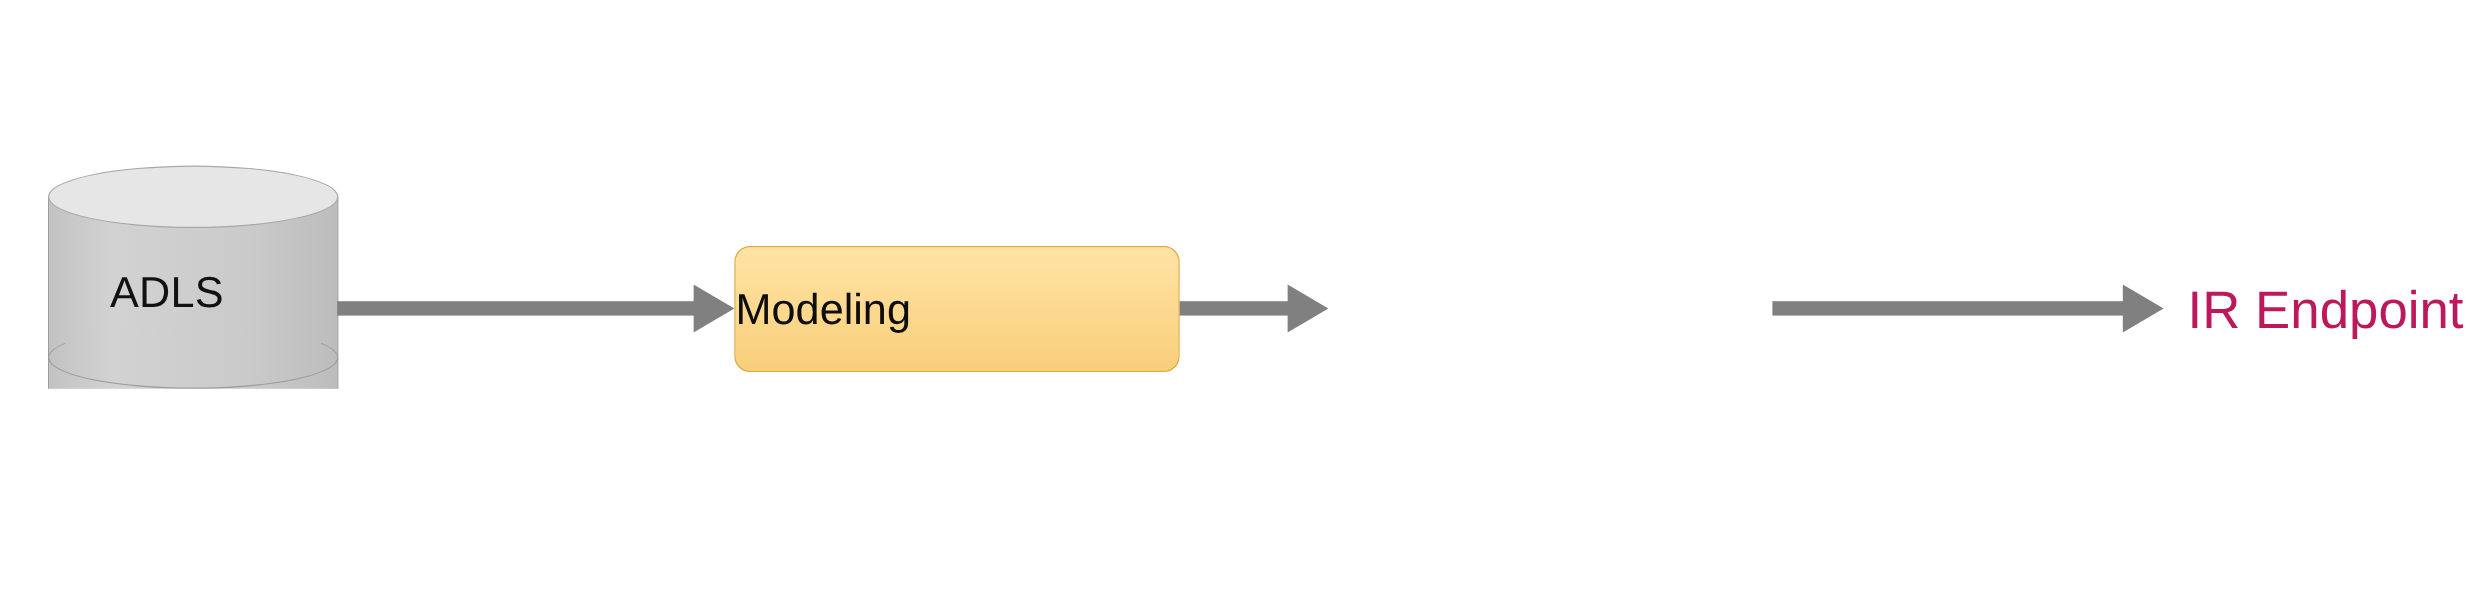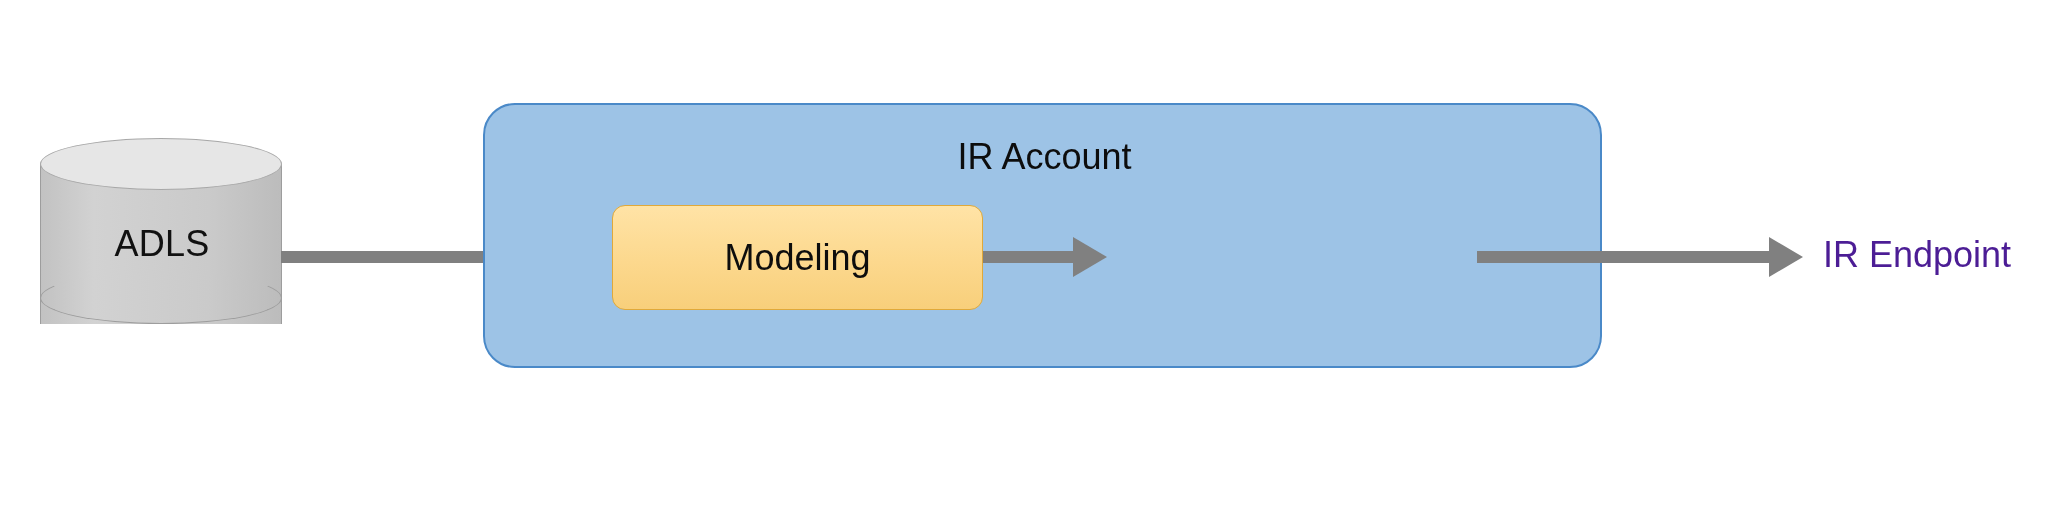--- a/index.html
+++ b/index.html
@@ -67,21 +67,20 @@
     left: 0;
     top: 0;
     width: 198px;
     height: 212px;
     display: flex;
     align-items: center;
     justify-content: center;
     font-size: 36px;
     color: #111111;
     letter-spacing: 0.2px;
-    padding-left: 23px;
   }
 
   
   .account-box {
     position: absolute;
     left: 483px;
     top: 103px;
     width: 1119px;
     height: 265px;
     background: #9dc3e6;
@@ -101,21 +100,21 @@
 
   
   .proc-box {
     position: absolute;
     top: 205px;
     height: 105px;
     border-radius: 13px;
     box-sizing: border-box;
     display: flex;
     align-items: center;
-    justify-content: center;
+    justify-content: flex-start;
     font-size: 36px;
     color: #0d0d0d;
   }
   .proc-modeling {
     left: 612px;
     width: 371px;
     background: linear-gradient(to bottom, #ffe3a6 0%, #fcd88d 55%, #f8cf7b 100%);
     border: 1.5px solid #e0a93a;
   }
   .proc-serving {
@@ -157,45 +156,42 @@
 
   .arrow-serving-to-endpoint { left: 1477px; width: 326px; }
   .arrow-serving-to-endpoint .shaft { width: 294px; }
   .arrow-serving-to-endpoint .head { left: 292px; }
 
   
   .endpoint-label {
     position: absolute;
     left: 1823px;
     top: 234px;
-    font-size: 36px;
-    color: #4c1d95;
+    font-size: 44px;
+    color: #be185d;
     white-space: nowrap;
   }
 </style>
 </head>
 <body>
 
 <div id="canvas">
 
   <div class="cylinder">
     <div class="cyl-body"></div>
     <div class="cyl-bottom"></div>
     <div class="cyl-top"></div>
     <div class="cyl-label">ADLS</div>
   </div>
 
   <div class="arrow arrow-adls-to-modeling">
     <div class="shaft"></div>
     <div class="head"></div>
   </div>
 
-  <div class="account-box">
-    <div class="account-title">IR Account</div>
-  </div>
 
   <div class="proc-box proc-modeling">
     <span>Modeling</span>
   </div>
 
   <div class="arrow arrow-modeling-to-serving">
     <div class="shaft"></div>
     <div class="head"></div>
   </div>
 

